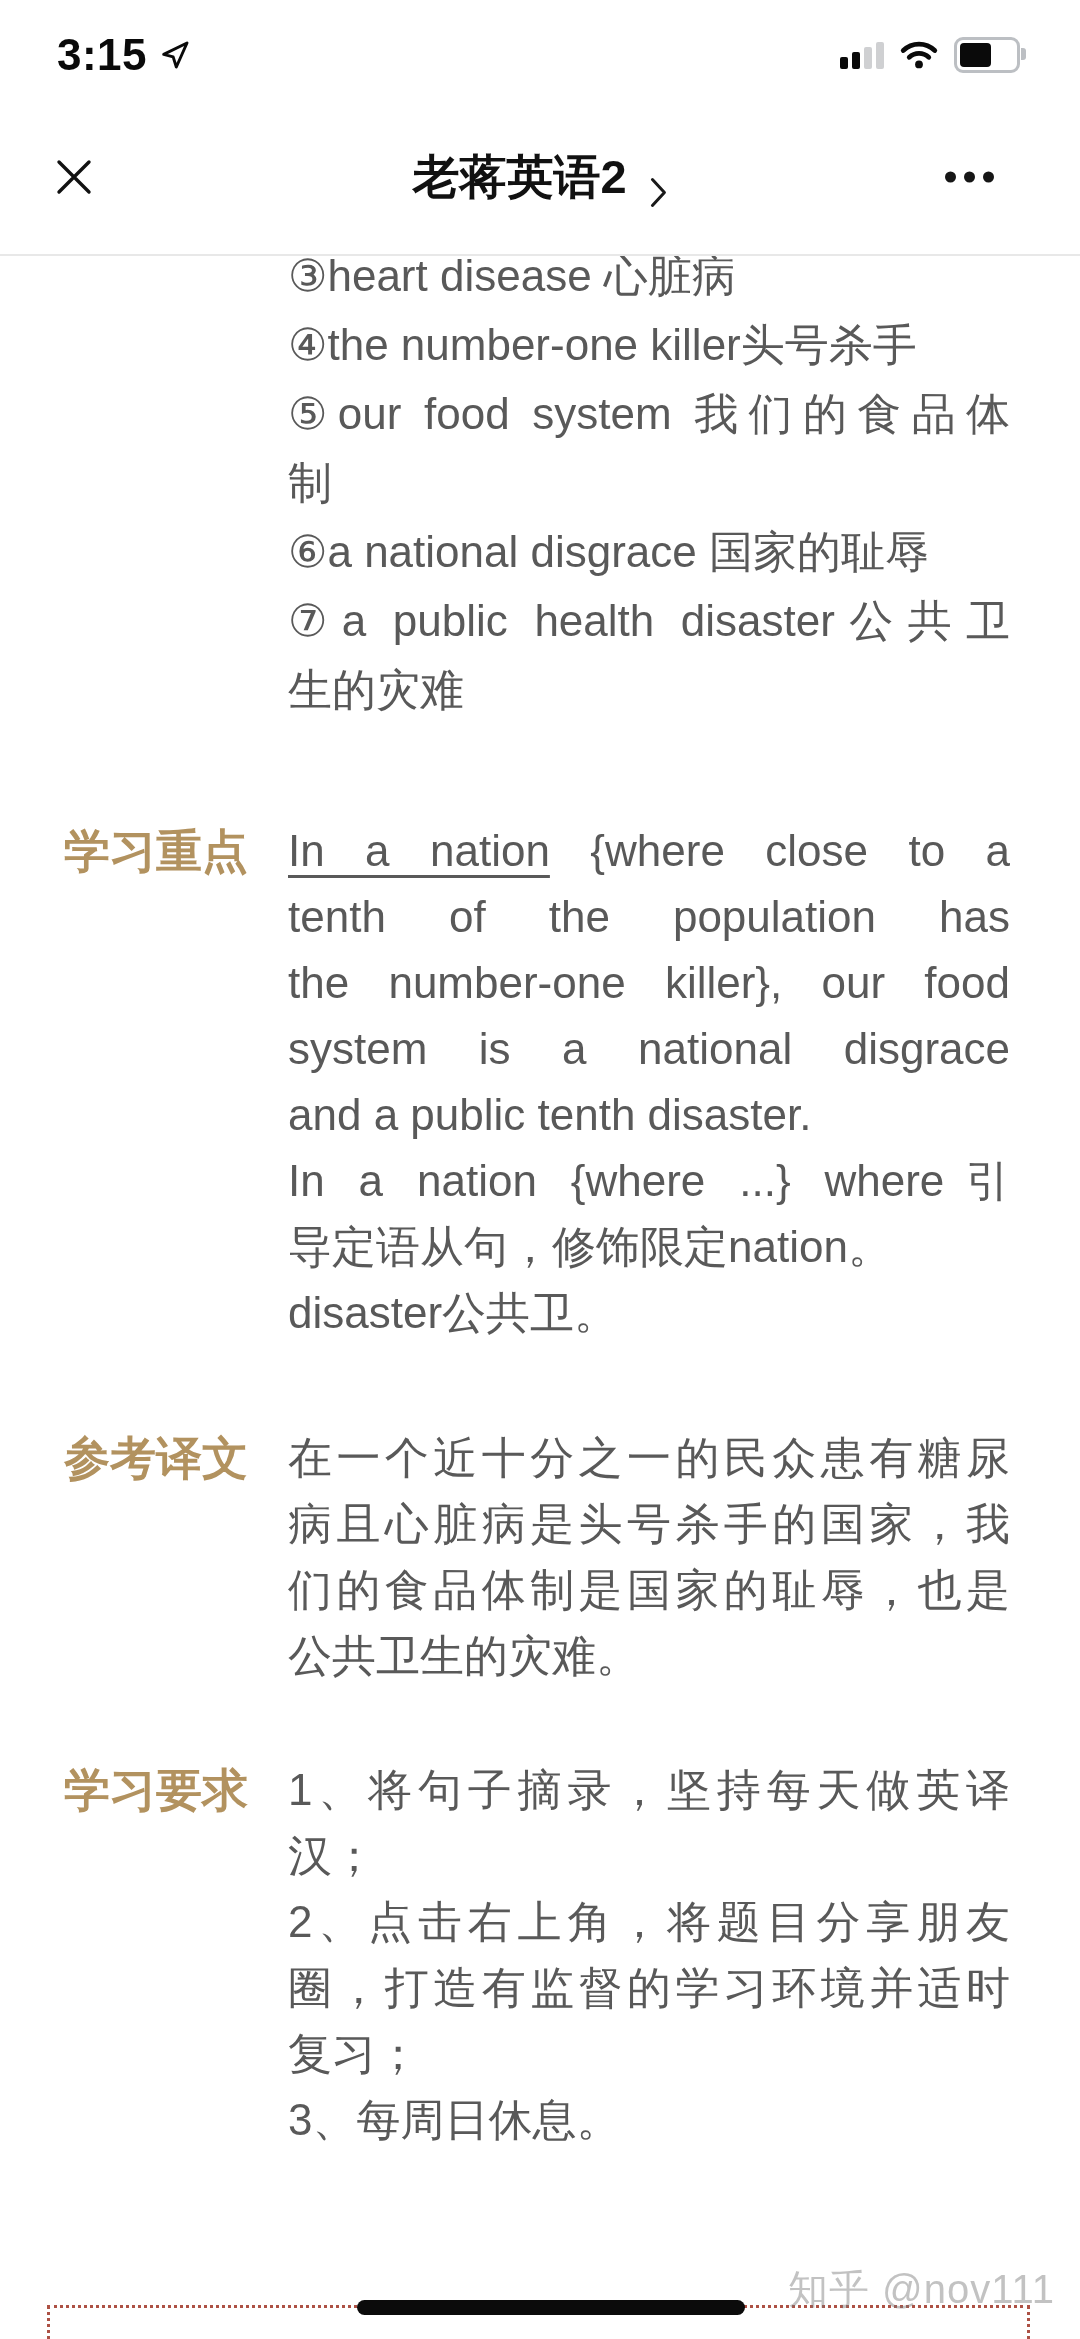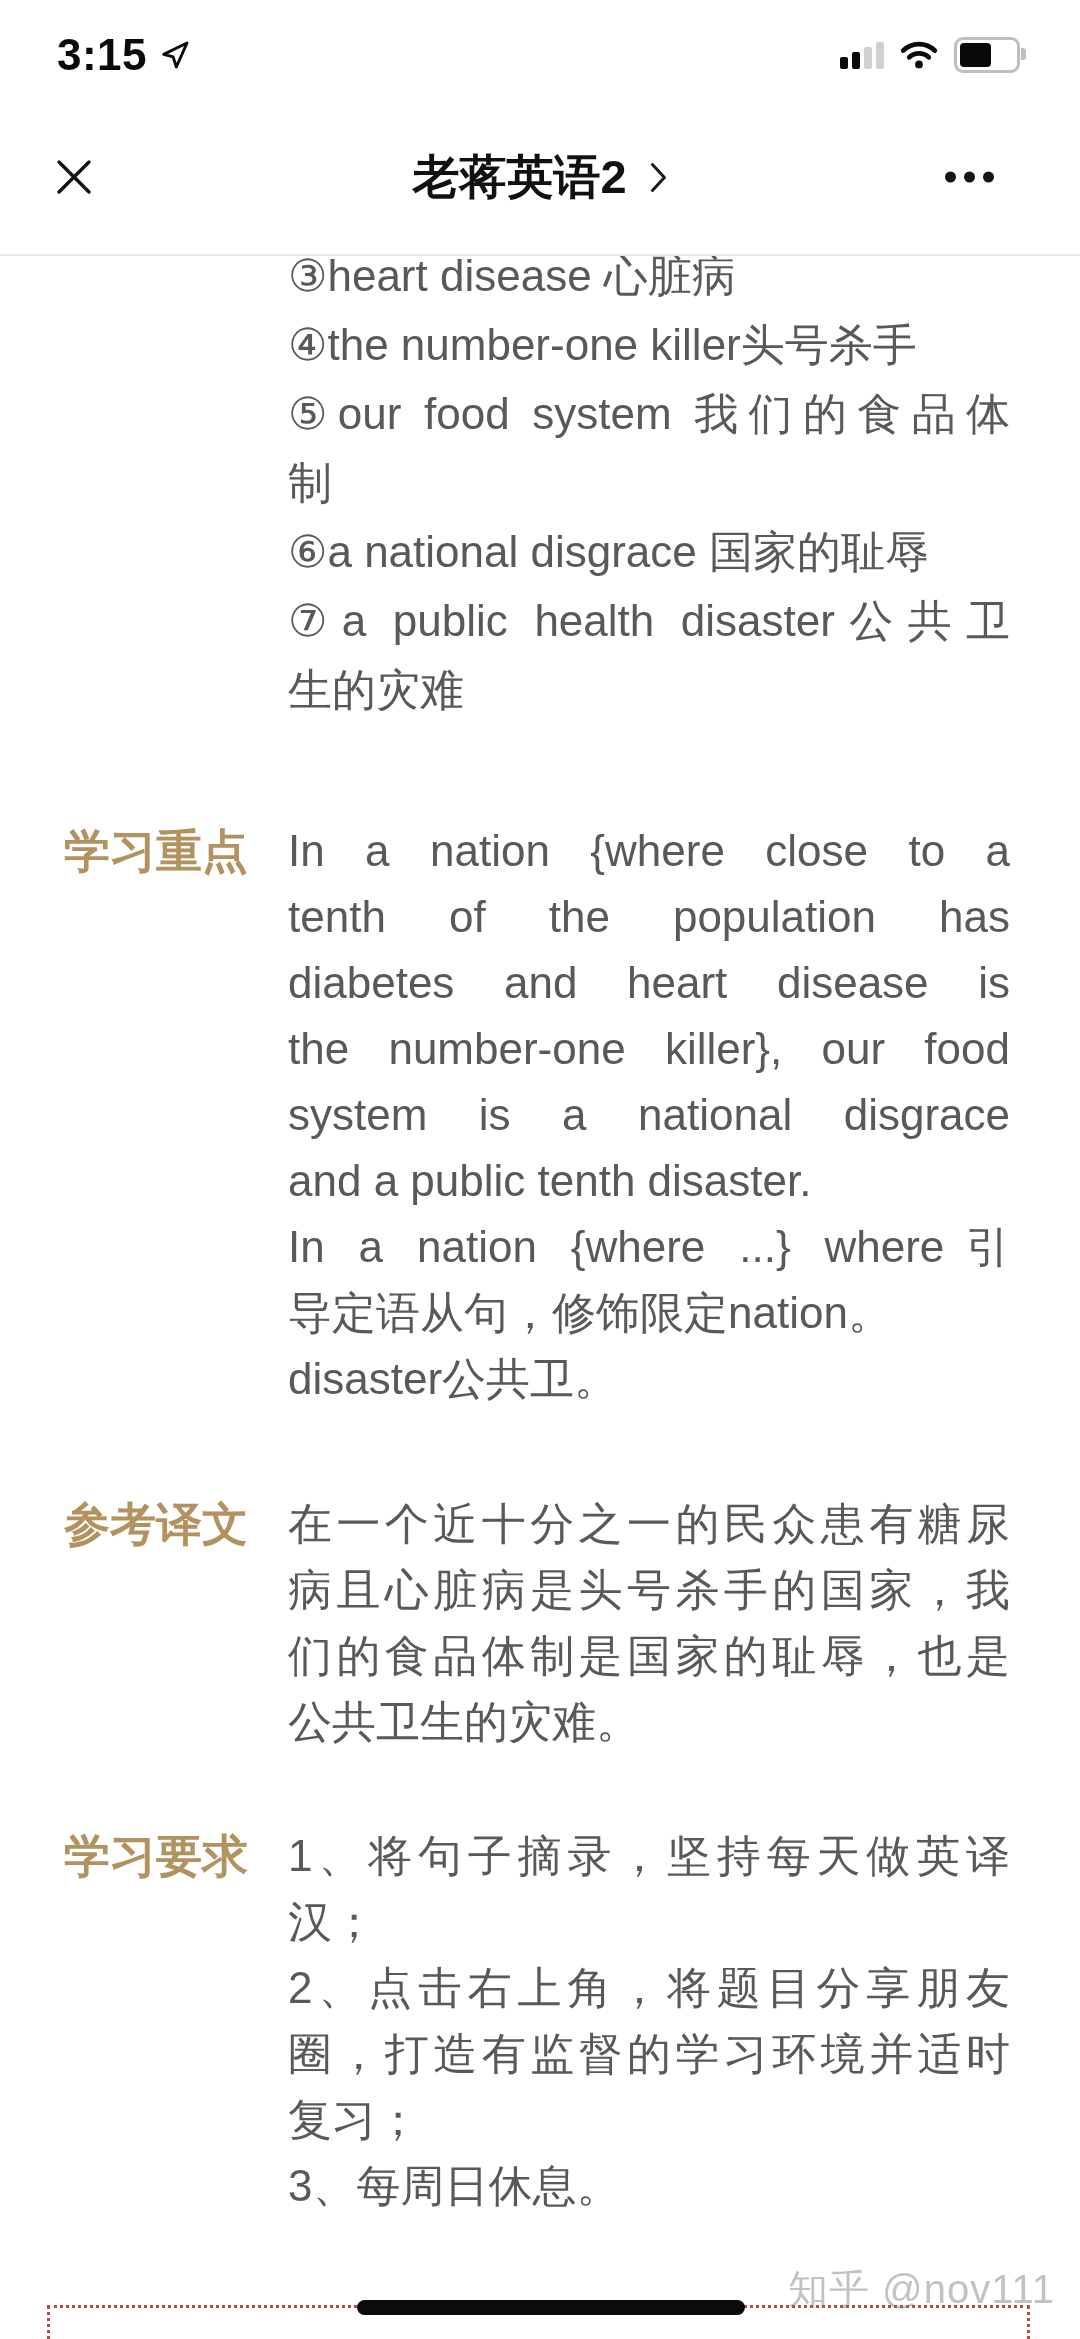--- a/index.html
+++ b/index.html
@@ -29,21 +29,21 @@
   .wifi{width:40px;height:30px;display:block;}
   .bat{position:relative;width:60px;height:30px;border:3px solid #bcbfc3;border-radius:9px;margin-right:8px;}
   .bat .fill{position:absolute;left:3px;top:3px;bottom:3px;width:31px;background:#0a0a0a;border-radius:4px;}
   .bat .tip{position:absolute;right:-9px;top:8px;width:5px;height:12px;background:#bcbfc3;border-radius:0 3px 3px 0;}
 
   
   .nav-bar{position:absolute;top:100px;left:0;right:0;height:154px;background:#fff;}
   .close-btn{position:absolute;left:50px;top:50%;transform:translateY(-50%);width:48px;height:48px;
     display:flex;align-items:center;justify-content:center;cursor:pointer;}
   .title-group{position:absolute;left:50%;top:50%;transform:translate(-50%,-50%);
-    display:flex;align-items:center;gap:23px;cursor:pointer;}
+    display:flex;align-items:flex-end;gap:23px;cursor:pointer;}
   .title-text{font-size:47px;font-weight:700;color:#111;white-space:nowrap;}
   .chev{display:block;width:18px;height:32px;}
   .more-btn{position:absolute;right:86px;top:50%;transform:translateY(-50%);
     display:flex;align-items:center;gap:8px;cursor:pointer;padding:14px 0;}
   .more-btn i{display:block;width:11px;height:11px;border-radius:50%;background:#161616;}
   .hairline{position:absolute;top:254px;left:0;right:0;height:2px;background:#e8e8e8;}
 
   
   .content{
     position:absolute;top:256px;left:0;right:0;bottom:0;overflow:hidden;
@@ -52,21 +52,21 @@
   }
   .section{display:flex;align-items:flex-start;}
   .sec-vocab{margin-top:-27px;line-height:69px;}
   .sec-focus{margin-top:94px;line-height:66px;}
   .sec-trans{margin-top:79px;line-height:66px;}
   .sec-req{margin-top:68px;line-height:66px;}
   .label{flex:0 0 224px;width:224px;color:#b2925f;font-weight:700;font-size:46px;white-space:nowrap;}
   .sbody{flex:1;min-width:0;}
   .tline{white-space:nowrap;}
   .tline.j{white-space:normal;text-align:justify;text-align-last:justify;}
-  .u{text-decoration-thickness:3px;text-underline-offset:9px;}
+  .u{text-decoration:underline;text-decoration-thickness:3px;text-underline-offset:9px;}
 
   
   .annotation-box{
     position:absolute;left:47px;top:2305px;width:983px;height:60px;
     border:3px dotted #ad5144;border-bottom:none;box-sizing:border-box;z-index:3;
   }
   .watermark{
     position:absolute;right:25px;top:2262px;z-index:4;
     font-size:40px;color:rgba(120,120,120,0.45);letter-spacing:1px;text-align:right;
   }
@@ -139,21 +139,20 @@
         <div class="tline j">⑦a public health disaster公共卫</div>
         <div class="tline">生的灾难</div>
       </div>
     </div>
 
     <div class="section sec-focus">
       <div class="label">学习重点</div>
       <div class="sbody">
         <div class="tline j"><span class="u">In a nation</span><span> {where close to a</span></div>
         <div class="tline j">tenth of the population has</div>
-        <div class="tline j">diabetes and heart disease is</div>
         <div class="tline j">the number-one killer}, our food</div>
         <div class="tline j">system is a national disgrace</div>
         <div class="tline">and a public tenth disaster.</div>
         <div class="tline j">In a nation {where ...} where引</div>
         <div class="tline">导定语从句，修饰限定nation。</div>
         <div class="tline">disaster公共卫。</div>
       </div>
     </div>
 
     <div class="section sec-trans">

